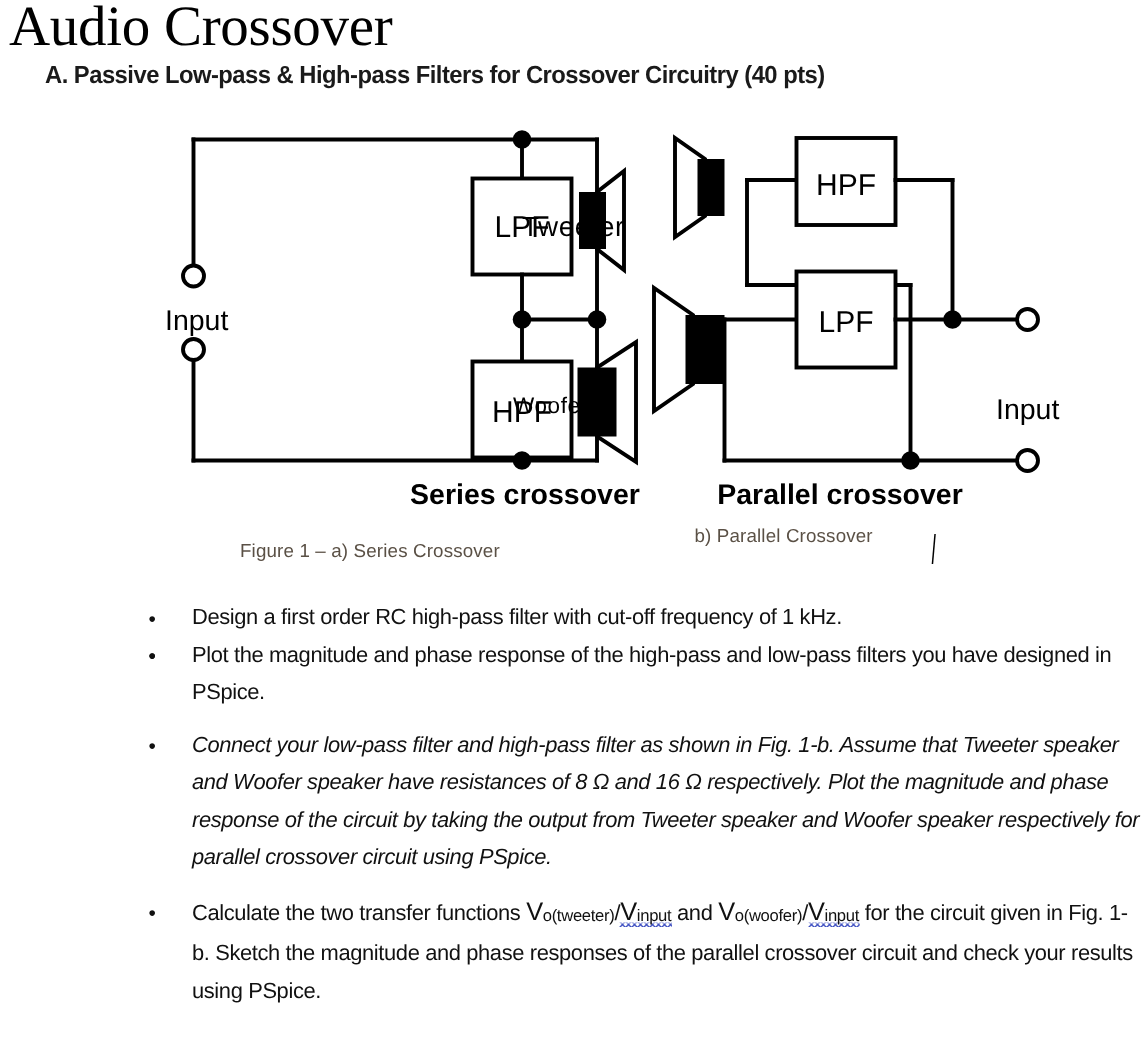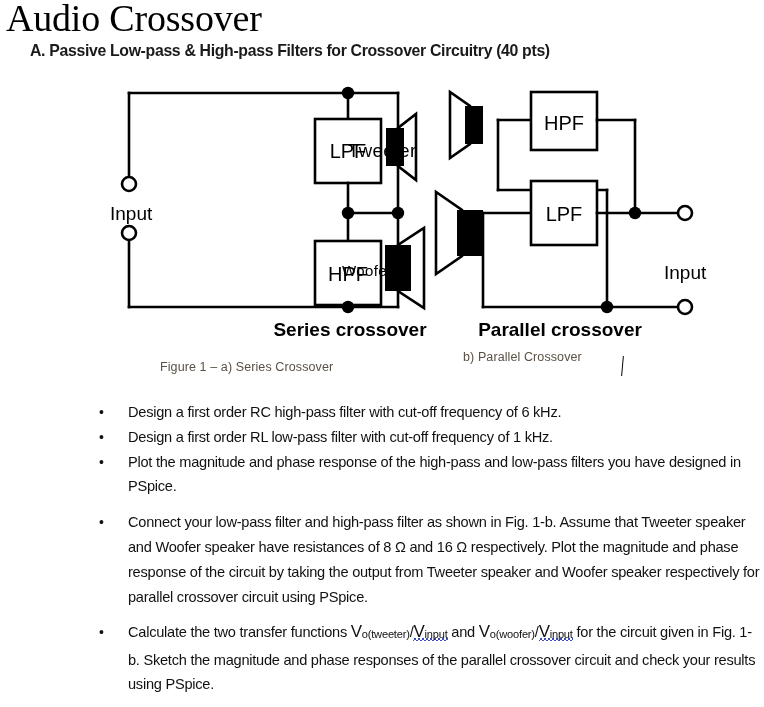--- a/index.html
+++ b/index.html
@@ -48,21 +48,21 @@
     font-family:"Liberation Sans",sans-serif;
     font-size:14.6px;line-height:24.8px;color:#111;
   }
   .task{
     position:relative;padding-left:33px;margin:0 0 0 0;
     letter-spacing:-0.25px;
   }
   .task .bullet{
     position:absolute;left:4px;top:0;font-size:14px;line-height:24.8px;color:#111;
   }
-  .task.justify .body{text-align:justify;text-align-last:left;}
+  .task.justify .body{text-align:justify;text-align-last:left;font-style:italic;}
   .gap{height:11px;}
   .sub{font-size:0.76em;vertical-align:-0.12em;letter-spacing:-0.2px;text-align:right;}
   .bigv{font-size:1.16em;}
   .sp{
     background-repeat:repeat-x;
     background-position:left bottom 0px;
     background-size:4px 3px;
     background-image:
       linear-gradient(45deg,transparent 45%,#3b4cc0 45%,#3b4cc0 58%,transparent 58%),
       linear-gradient(-45deg,transparent 45%,#3b4cc0 45%,#3b4cc0 58%,transparent 58%);
@@ -183,26 +183,25 @@
   </div>
 
   <div class="caption caption-a">Figure 1 – a) Series Crossover</div>
   <div class="caption caption-b">b) Parallel Crossover</div>
   <div class="text-caret"></div>
 
   <div class="tasks">
 
     <div class="task">
       <span class="bullet">•</span>
-      <span class="body">Design a first order RC high-pass filter with cut-off frequency of 6 kHz.</span>
-    </div>
-
-    <div class="task">
-      <span class="bullet">•</span>
-      <span class="body">Design a first order RL low-pass filter with cut-off frequency of 1 kHz.</span>
+      <span class="body">Design a first order RC high-pass filter with cut-off frequency of 1 kHz.</span>
+    </div>
+
+    <div class="task">
+      <span class="bullet">•</span>
     </div>
 
     <div class="task">
       <span class="bullet">•</span>
       <span class="body">Plot the magnitude and phase response of the high-pass and low-pass filters you have designed in PSpice.</span>
     </div>
 
     <div class="gap"></div>
 
     <div class="task justify">

